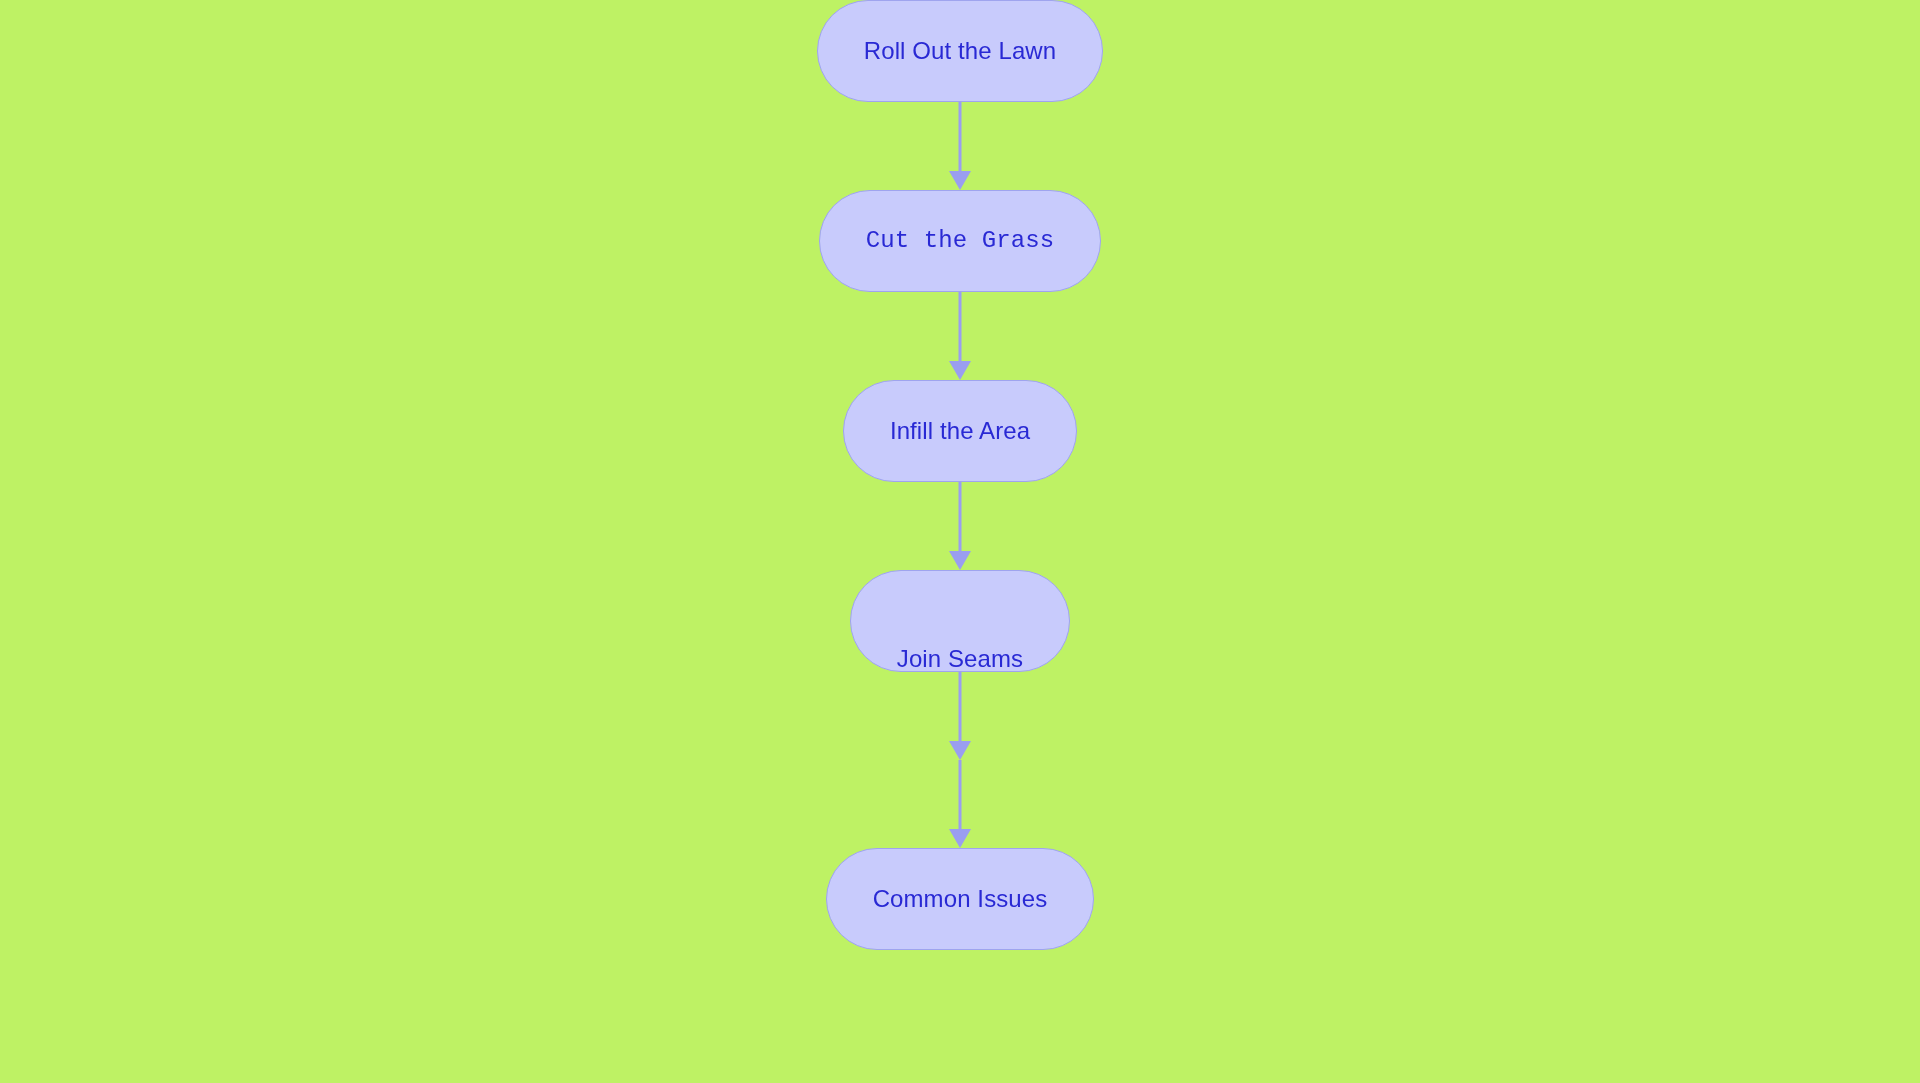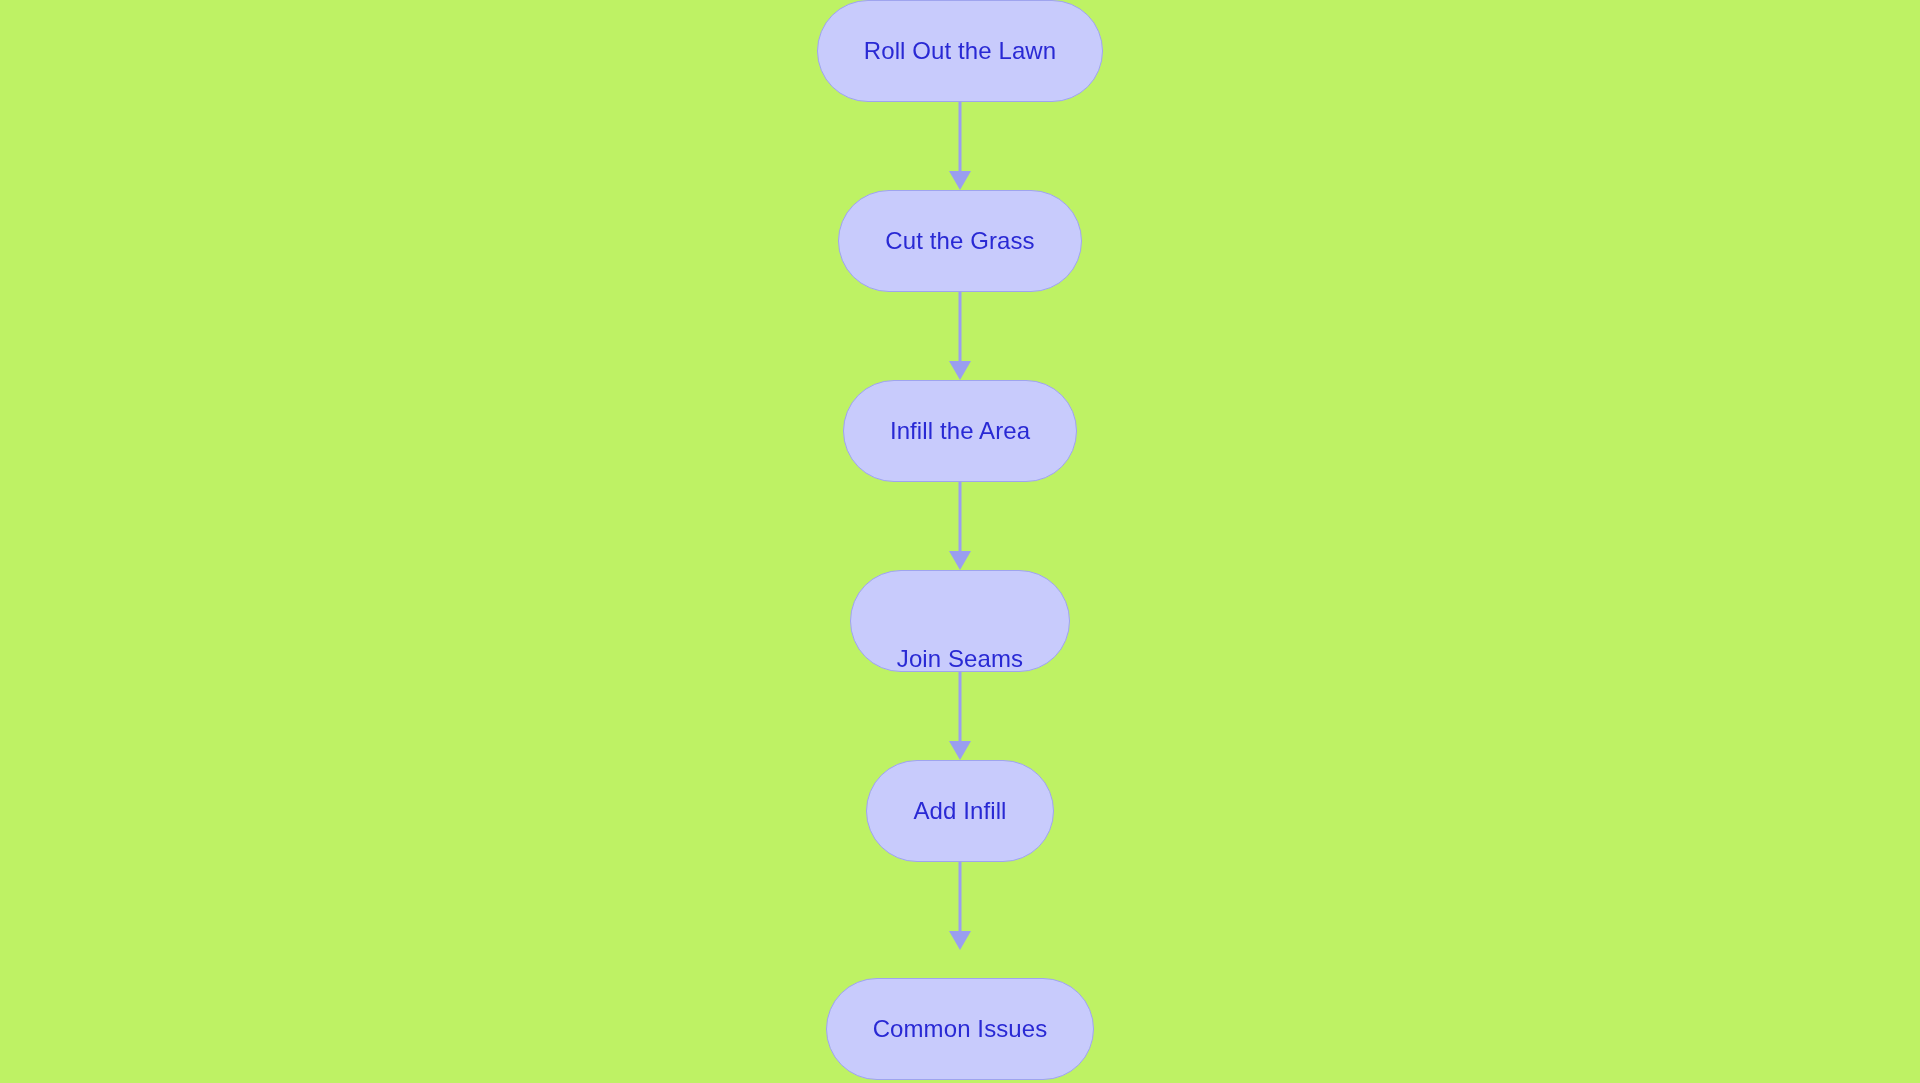--- a/index.html
+++ b/index.html
@@ -84,21 +84,21 @@
 
   <div class="node" style="background: rgb(200, 203, 252); border-color: rgb(159, 164, 238);">
     <span class="node-label" style="color: rgb(41, 41, 212);">Roll Out the Lawn</span>
   </div>
 
   <div class="edge">
     <div class="edge-line" style="background: rgb(154, 158, 240);"></div>
     <div class="edge-arrow" style="border-top-color: rgb(154, 158, 240);"></div>
   </div>
 
-  <div class="node" style="background: rgb(200, 203, 252); border-color: rgb(159, 164, 238);">
+  <div class="node" style="background: rgb(200, 203, 252); border-color: rgb(159, 164, 238); font-family: Liberation Mono, monospace;">
     <span class="node-label" style="color: rgb(41, 41, 212);">Cut the Grass</span>
   </div>
 
   <div class="edge">
     <div class="edge-line" style="background: rgb(154, 158, 240);"></div>
     <div class="edge-arrow" style="border-top-color: rgb(154, 158, 240);"></div>
   </div>
 
   <div class="node" style="background: rgb(200, 203, 252); border-color: rgb(159, 164, 238);">
     <span class="node-label" style="color: rgb(41, 41, 212);">Infill the Area</span>
@@ -111,26 +111,23 @@
 
   <div class="node" style="background: rgb(200, 203, 252); border-color: rgb(159, 164, 238); align-items: flex-end;">
     <span class="node-label" style="color: rgb(41, 41, 212);">Join Seams</span>
   </div>
 
   <div class="edge">
     <div class="edge-line" style="background: rgb(154, 158, 240);"></div>
     <div class="edge-arrow" style="border-top-color: rgb(154, 158, 240);"></div>
   </div>
 
-  <div class="node" style="background: rgb(200, 203, 252); border-color: rgb(159, 164, 238);">
-    <span class="node-label" style="color: rgb(41, 41, 212);">Add Infill</span>
-  </div>
 
   <div class="edge">
     <div class="edge-line" style="background: rgb(154, 158, 240);"></div>
     <div class="edge-arrow" style="border-top-color: rgb(154, 158, 240);"></div>
   </div>
 
-  <div class="node" style="background: rgb(200, 203, 252); border-color: rgb(159, 164, 238); margin-top: 28px;">
+  <div class="node" style="background: rgb(200, 203, 252); border-color: rgb(159, 164, 238);">
     <span class="node-label" style="color: rgb(41, 41, 212);">Common Issues</span>
   </div>
 
 </div>
 
 </body></html>

